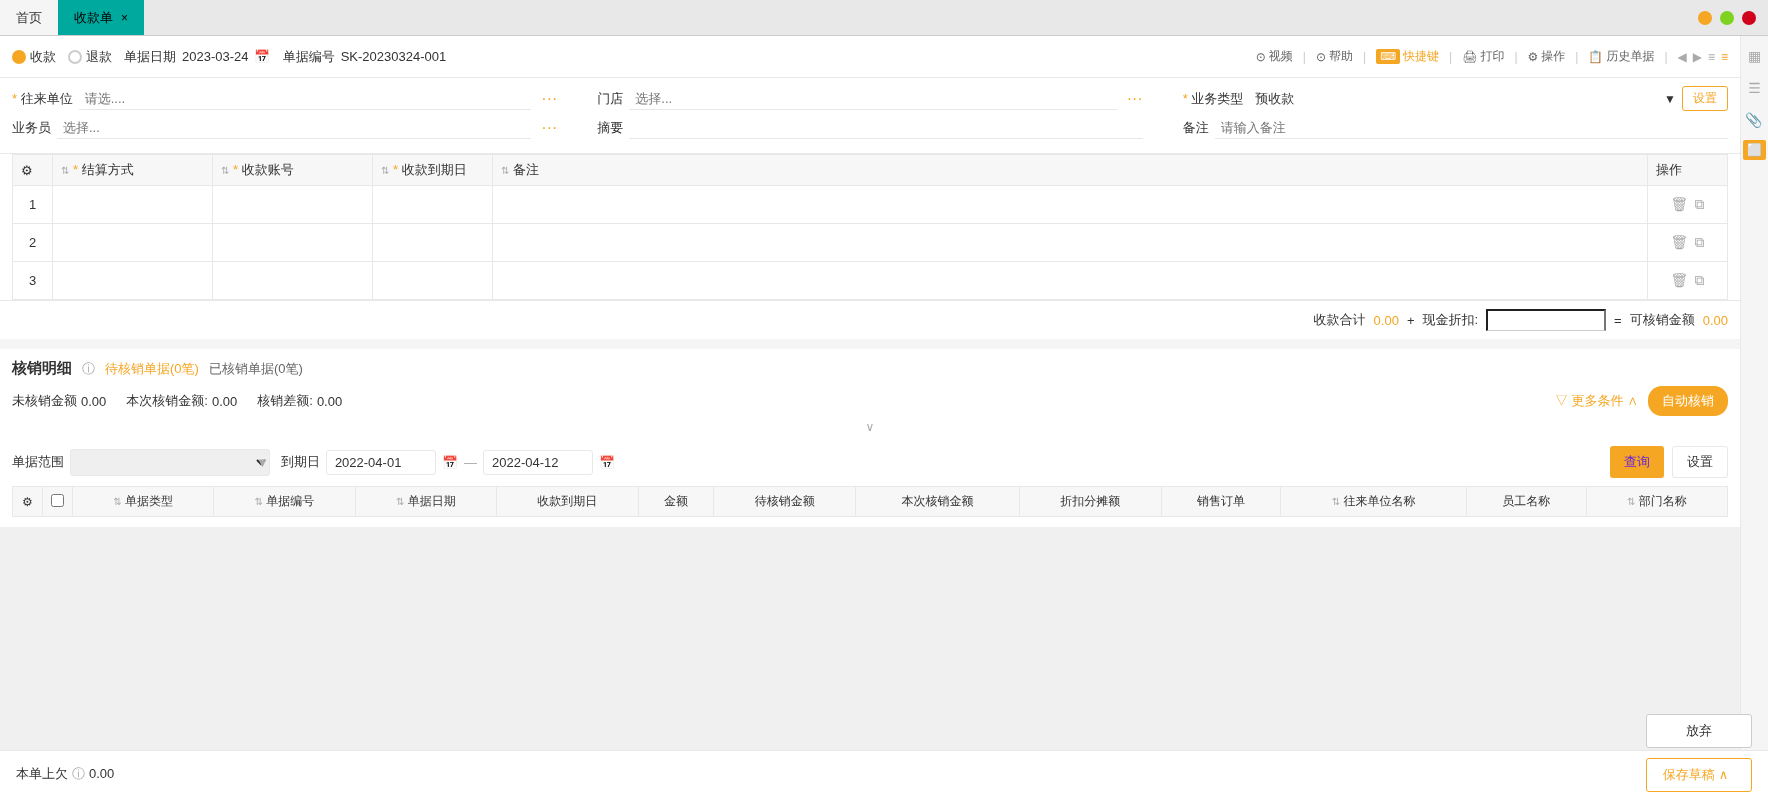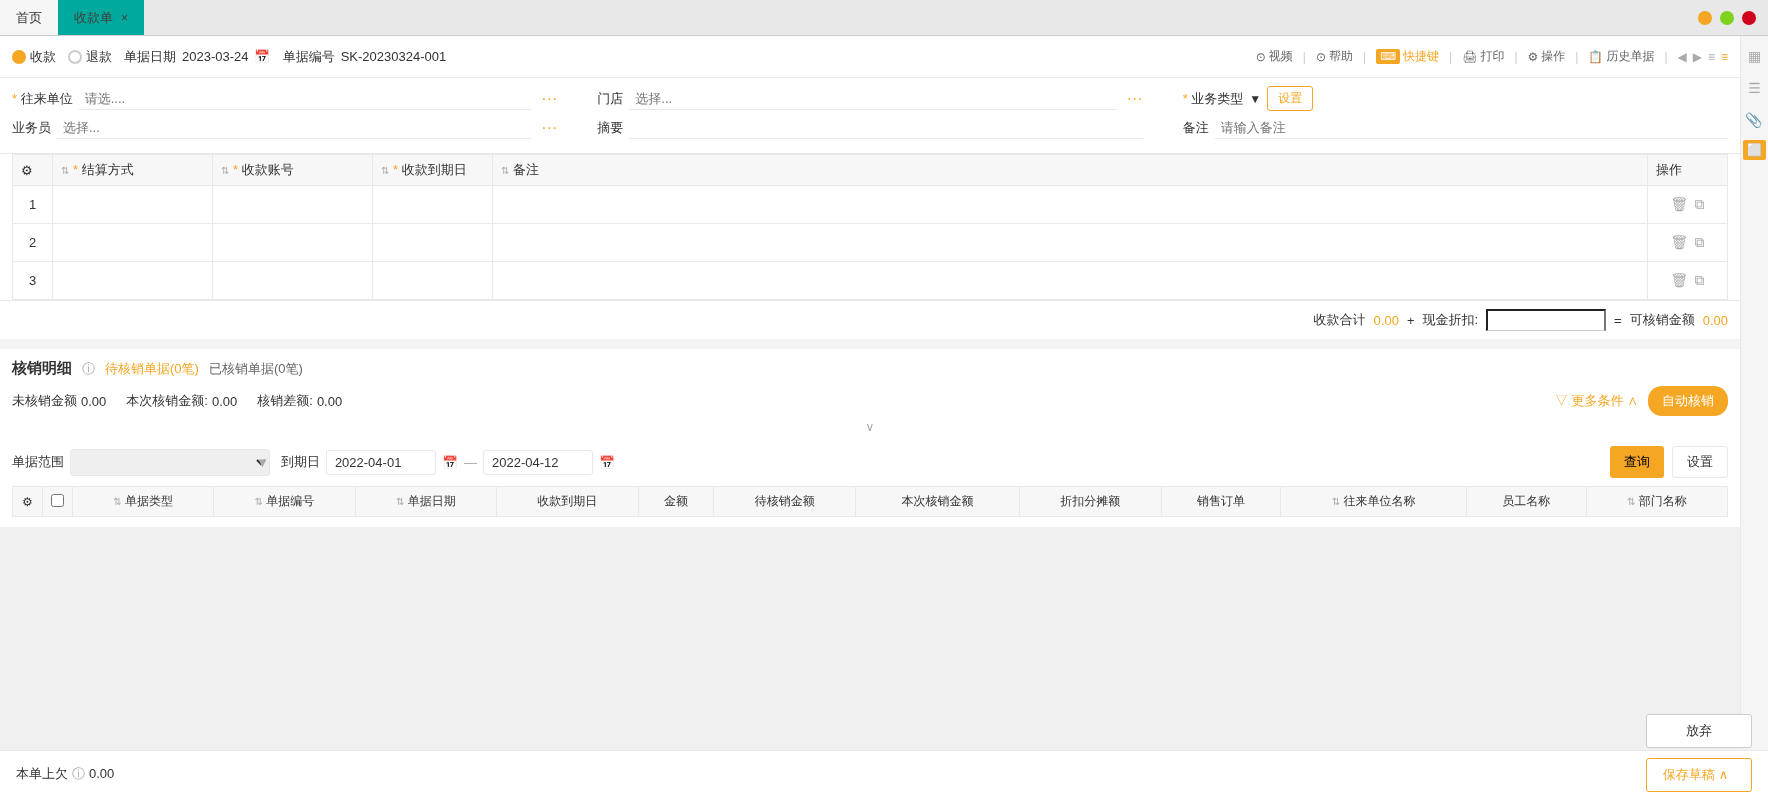--- a/index.html
+++ b/index.html
@@ -9,21 +9,21 @@
     .tab-bar {
       display: flex; align-items: center; background: #e8e8e8; height: 36px;
       border-bottom: 1px solid #ccc;
     }
     .tab-home {
       padding: 12px 16px; height: 100%; display: flex; align-items: center;
       background: #f5f5f5; color: #333; font-size: 13px; cursor: pointer;
     }
     .tab-active {
       padding: 0 16px; height: 100%; display: flex; align-items: center;
-      background: #00a99d; color: #404040; font-size: 13px; cursor: pointer; gap: 8px;
+      background: #00a99d; color: #000000; font-size: 13px; cursor: pointer; gap: 8px;
     }
     .tab-close { font-size: 12px; cursor: pointer; }
     .window-controls { margin-left: auto; display: flex; align-items: center; gap: 8px; padding-right: 12px; }
     .win-btn { width: 14px; height: 14px; border-radius: 50%; cursor: pointer; display: inline-block; }
     .win-min { background: #f5a623; }
     .win-max { background: #7ed321; }
     .win-close { background: #d0021b; }
 
     
     .toolbar {
@@ -106,21 +106,21 @@
     .filter-select {
       border: 1px solid #e8e8e8; border-radius: 3px; padding: 4px 8px;
       font-size: 13px; width: 200px; color: #333; outline: none;
     }
     .filter-date {
       border: 1px solid #e8e8e8; border-radius: 3px; padding: 4px 8px;
       font-size: 13px; color: #333; outline: none; width: 110px;
     }
     .btn-more-cond { color: #f5a623; font-size: 13px; cursor: pointer; border: none; background: none; }
     .btn-auto { background: #f5a623; color: #fff; border: none; padding: 6px 14px; border-radius: 14px; cursor: pointer; font-size: 13px; }
-    .btn-query { background: #f5a623; color: #000000; border: none; padding: 6px 14px; border-radius: 3px; cursor: pointer; font-size: 13px; }
+    .btn-query { background: #f5a623; color: #6d28d9; border: none; padding: 6px 14px; border-radius: 3px; cursor: pointer; font-size: 13px; }
     .btn-setting2 { background: #fff; border: 1px solid #e8e8e8; color: #333; padding: 6px 14px; border-radius: 3px; cursor: pointer; font-size: 13px; }
 
     
     .bottom-table-wrap { background: #fff; overflow-x: auto; }
     .bottom-table { width: 100%; border-collapse: collapse; }
     .bottom-table th {
       background: #f7f7f7; border: 1px solid #e8e8e8; padding: 6px 8px;
       font-size: 12px; font-weight: 500; color: #333; white-space: nowrap;
     }
 
@@ -244,20 +244,21 @@
         <span class="field-label">门店</span>
         <input class="field-input" placeholder="选择..." style="">
         <span class="more-btn">···</span>
       </div>
       <div style="width:40px;"></div>
       <div class="form-field" style="flex:2;">
         <span class="field-label">
           <span class="required">*</span>
           <span>业务类型</span>
         </span>
+        <span style="flex:1;padding:3px 6px;font-size:13px;color:#333;">预收款</span>
         <span class="dropdown-arrow">▼</span>
         <button class="btn-setting">设置</button>
       </div>
     </div>
     <div class="form-row">
       <div class="form-field" style="flex:2;">
         <span class="field-label">业务员</span>
         <input class="field-input" placeholder="选择..." style="">
         <span class="more-btn">···</span>
       </div>

